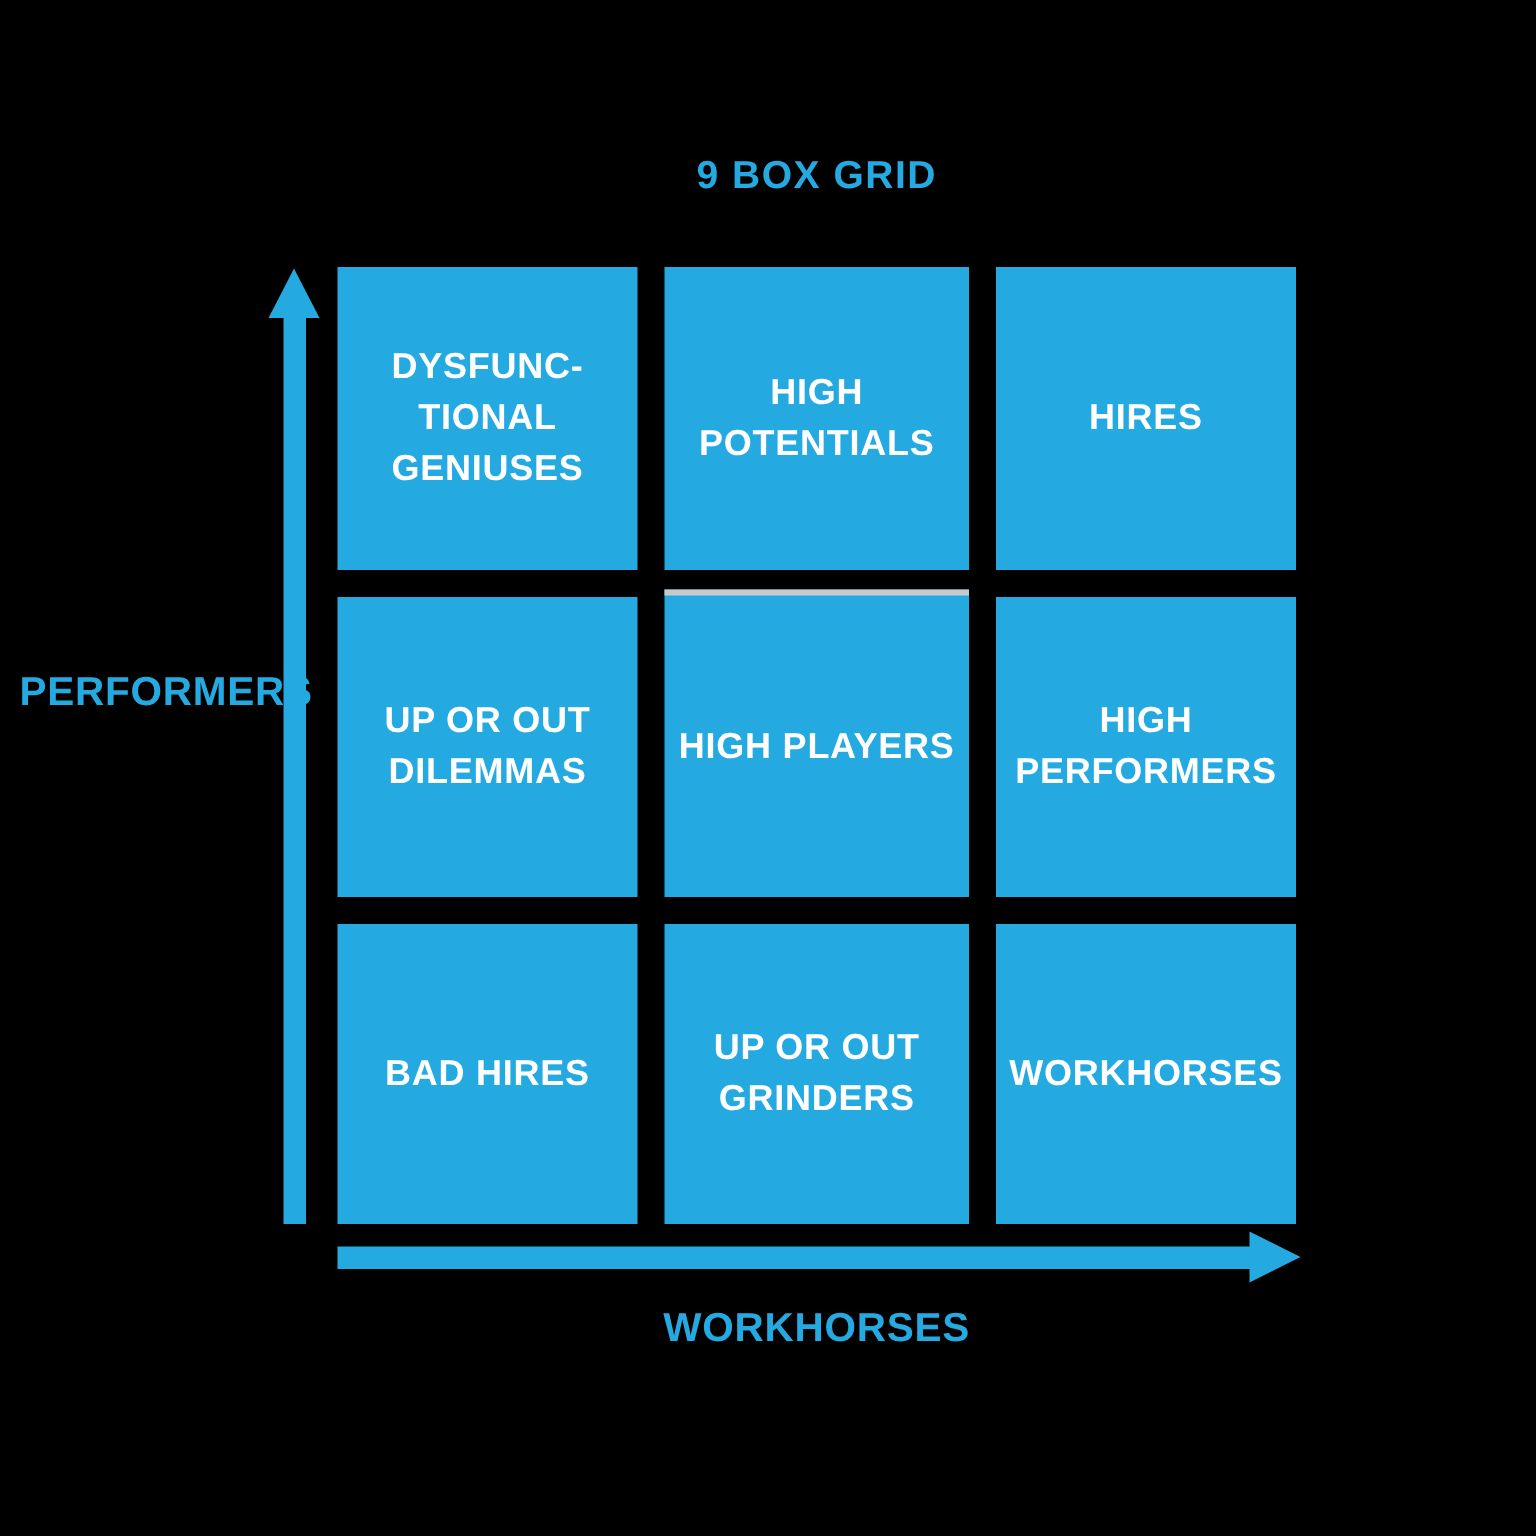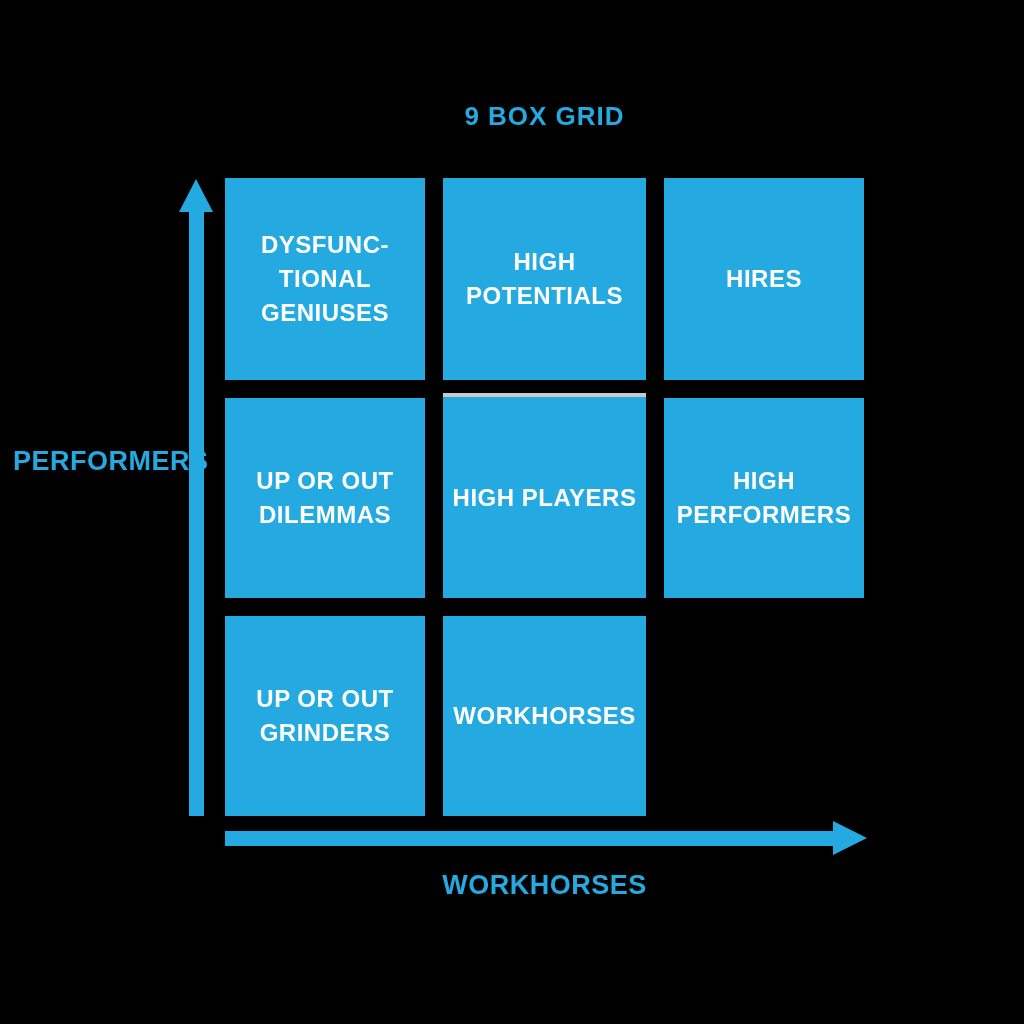--- a/index.html
+++ b/index.html
@@ -141,18 +141,19 @@
     <div class="cell">HIGH
 POTENTIALS</div>
     <div class="cell">HIRES</div>
 
     <div class="cell">UP OR OUT
 DILEMMAS</div>
     <div class="cell top-accent">HIGH PLAYERS</div>
     <div class="cell">HIGH
 PERFORMERS</div>
 
+    <div class="cell">BAD HIRES</div>
     <div class="cell">UP OR OUT
 GRINDERS</div>
     <div class="cell">WORKHORSES</div>
   </div>
 
 </div>
 
 </body></html>

